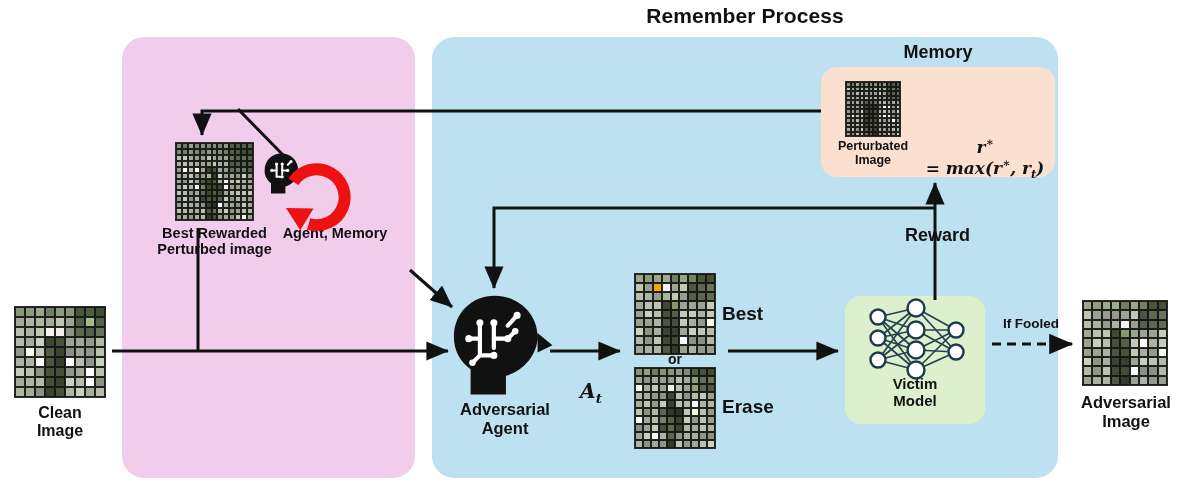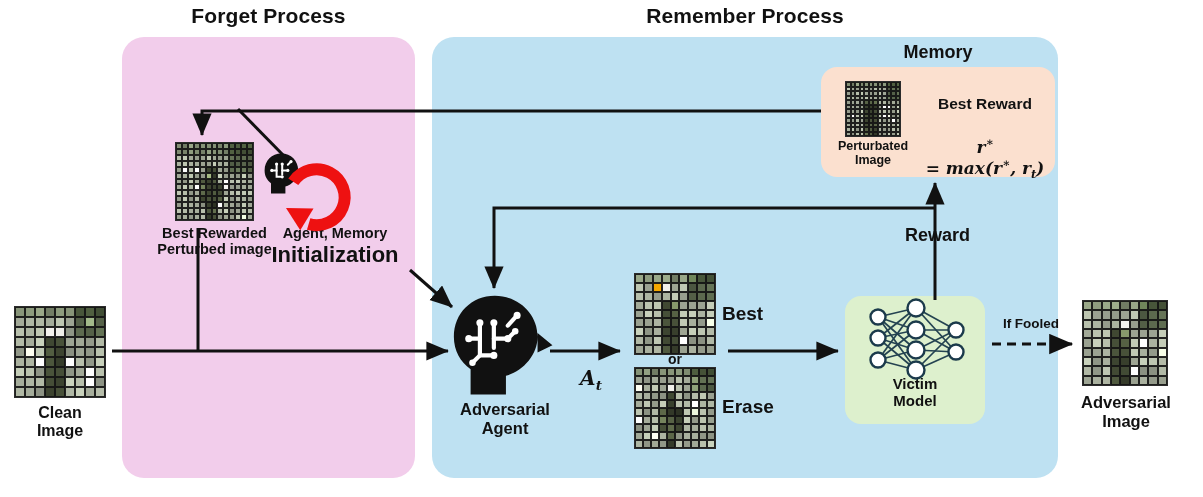--- a/index.html
+++ b/index.html
@@ -104,21 +104,20 @@
 </head>
 <body>
 
 <div id="stage">
 
   <div class="panel" id="forget-panel"></div>
   <div class="panel" id="remember-panel"></div>
   <div class="panel" id="memory-box"></div>
   <div class="panel" id="victim-box"></div>
 
-  <div class="proc-title" id="forget-title">Forget Process</div>
   <div class="proc-title" id="remember-title">Remember Process</div>
   <div id="memory-title">Memory</div>
 
   <div class="pximg" id="img-clean" style="left:14px; top:306px; width:92px; height:92px;">
       <div class="cell" style="left: 0px; top: 0px; width: 10px; height: 10px; background: rgb(136, 149, 121);"></div>
       <div class="cell" style="left: 10px; top: 0px; width: 10px; height: 10px; background: rgb(141, 155, 125);"></div>
       <div class="cell" style="left: 20px; top: 0px; width: 10px; height: 10px; background: rgb(154, 168, 136);"></div>
       <div class="cell" style="left: 30px; top: 0px; width: 10px; height: 10px; background: rgb(114, 125, 101);"></div>
       <div class="cell" style="left: 40px; top: 0px; width: 10px; height: 10px; background: rgb(141, 155, 125);"></div>
       <div class="cell" style="left: 50px; top: 0px; width: 10px; height: 10px; background: rgb(135, 148, 120);"></div>
@@ -785,42 +784,40 @@
     </div>
 
   <div class="lbl" style="left:5px; top:404px; width:110px; font-size:16px;">Clean
 Image</div>
 
   <div class="lbl" style="left:137px; top:225px; width:155px; font-size:14.5px;">Best Rewarded
 Perturbed image</div>
 
   <div class="lbl" style="left:260px; top:225px; width:150px; font-size:14.5px;">Agent, Memory</div>
 
-  <div class="lbl" style="left:245px; top:243px; width:180px; font-size:22px;">Initialization</div>
 
   <div class="lbl" style="left:440px; top:400px; width:130px; font-size:16.5px;">Adversarial
 Agent</div>
 
-  <div class="lbl math" style="left:570px; top:344px; width:42px; font-size:20px;">
+  <div class="lbl math" style="left:570px; top:357px; width:42px; font-size:20px;">
     <span>A</span><sub>t</sub>
   </div>
 
   <div class="lbl" style="left:722px; top:303px; width:70px; font-size:19px; text-align:left;">Best</div>
 
   <div class="lbl" style="left:634px; top:352px; width:82px; font-size:14px;">or</div>
 
   <div class="lbl" style="left:722px; top:396px; width:70px; font-size:19px; text-align:left;">Erase</div>
 
   <div class="lbl" style="left:845px; top:376px; width:140px; font-size:15px;">Victim
 Model</div>
 
   <div class="lbl" style="left:833px; top:139px; width:80px; font-size:12.5px;">Perturbated
 Image</div>
 
-  <div class="lbl" style="left:915px; top:95px; width:140px; font-size:15.5px;">Best Reward</div>
 
   <div class="lbl math" style="left:905px; top:117px; width:160px; font-size:17px;text-align:center;">
     <span>r</span><sup>∗</sup>
     <span>=&nbsp;max(</span><span>r</span><sup>∗</sup><span>,&nbsp;</span><span>r</span><sub>t</sub><span>)</span>
   </div>
 
   <div class="lbl" style="left:905px; top:225px; width:110px; font-size:18px; text-align:left;">Reward</div>
 
 
 

